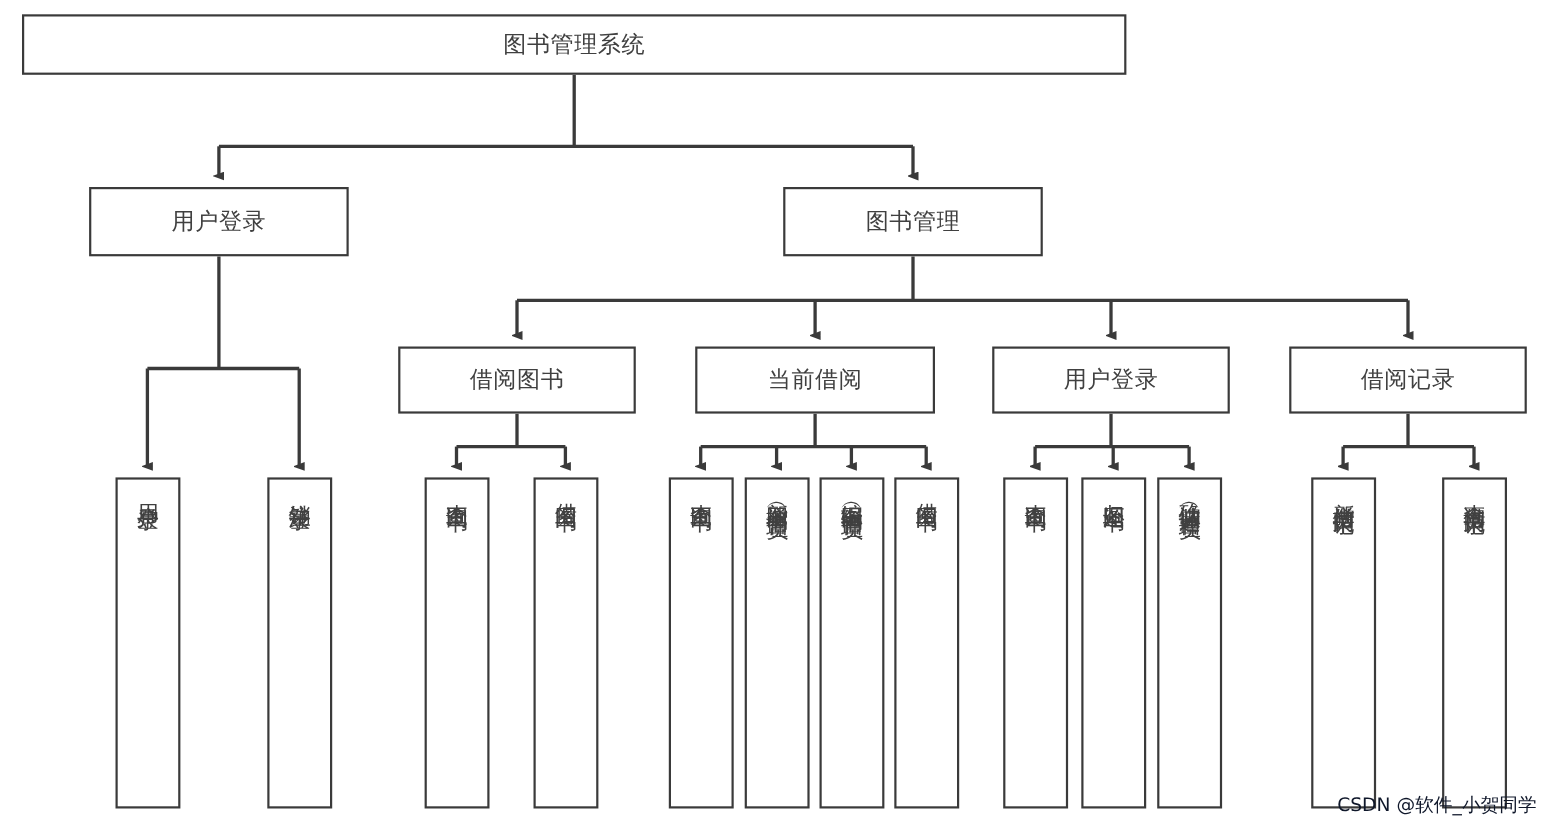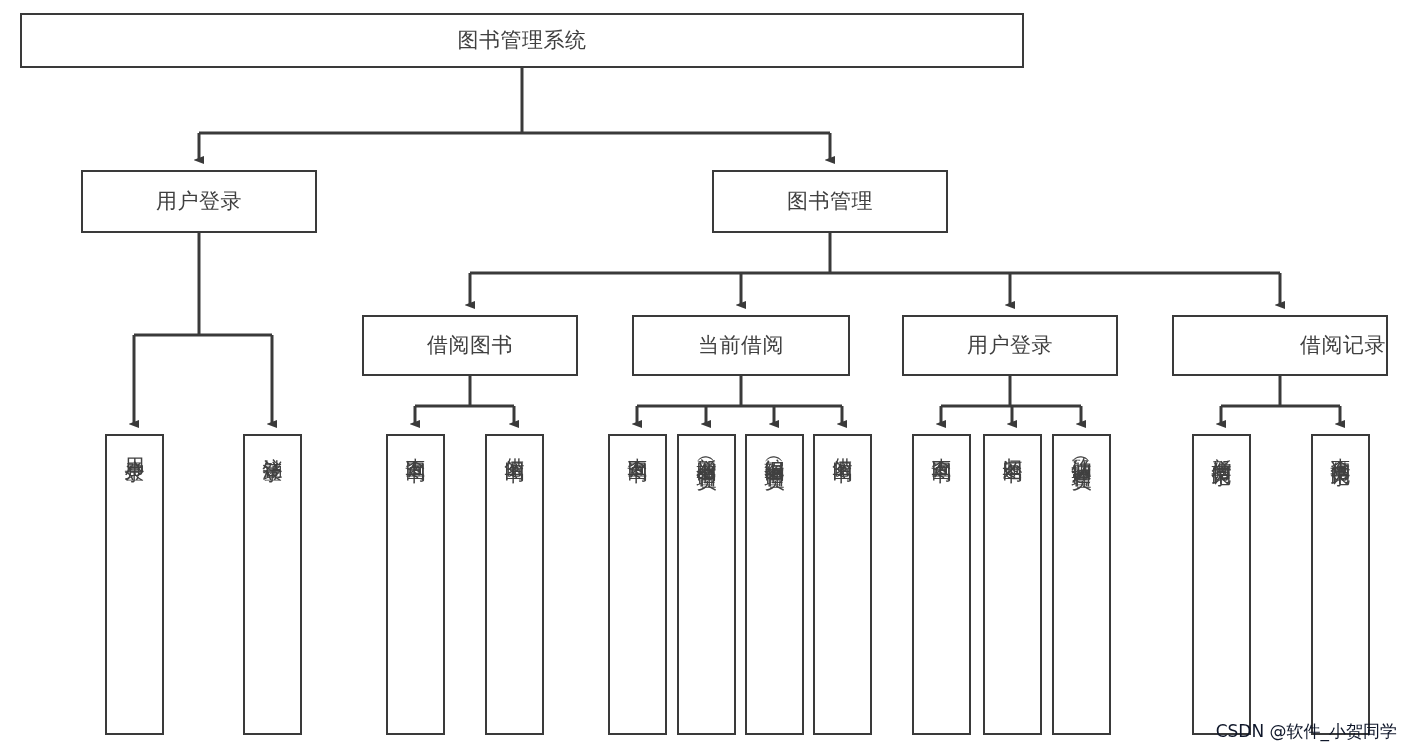--- a/index.html
+++ b/index.html
@@ -137,21 +137,21 @@
 
   <div class="node" style="left:362px; top:315px; width:216px; height:61px;">
     <span class="label">借阅图书</span>
   </div>
   <div class="node" style="left:632px; top:315px; width:218px; height:61px;">
     <span class="label">当前借阅</span>
   </div>
   <div class="node" style="left:902px; top:315px; width:216px; height:61px;">
     <span class="label">用户登录</span>
   </div>
-  <div class="node" style="left:1172px; top:315px; width:216px; height:61px;justify-content:flex-end;">
+  <div class="node" style="left:1172px; top:315px; width:216px; height:61px;">
     <span class="label">借阅记录</span>
   </div>
 
   <div class="node leaf" style="left:105px; top:434px; width:59px; height:301px;">
     <span class="label">用户登录</span>
   </div>
   <div class="node leaf" style="left:243px; top:434px; width:59px; height:301px;">
     <span class="label">注销登录</span>
   </div>
 

